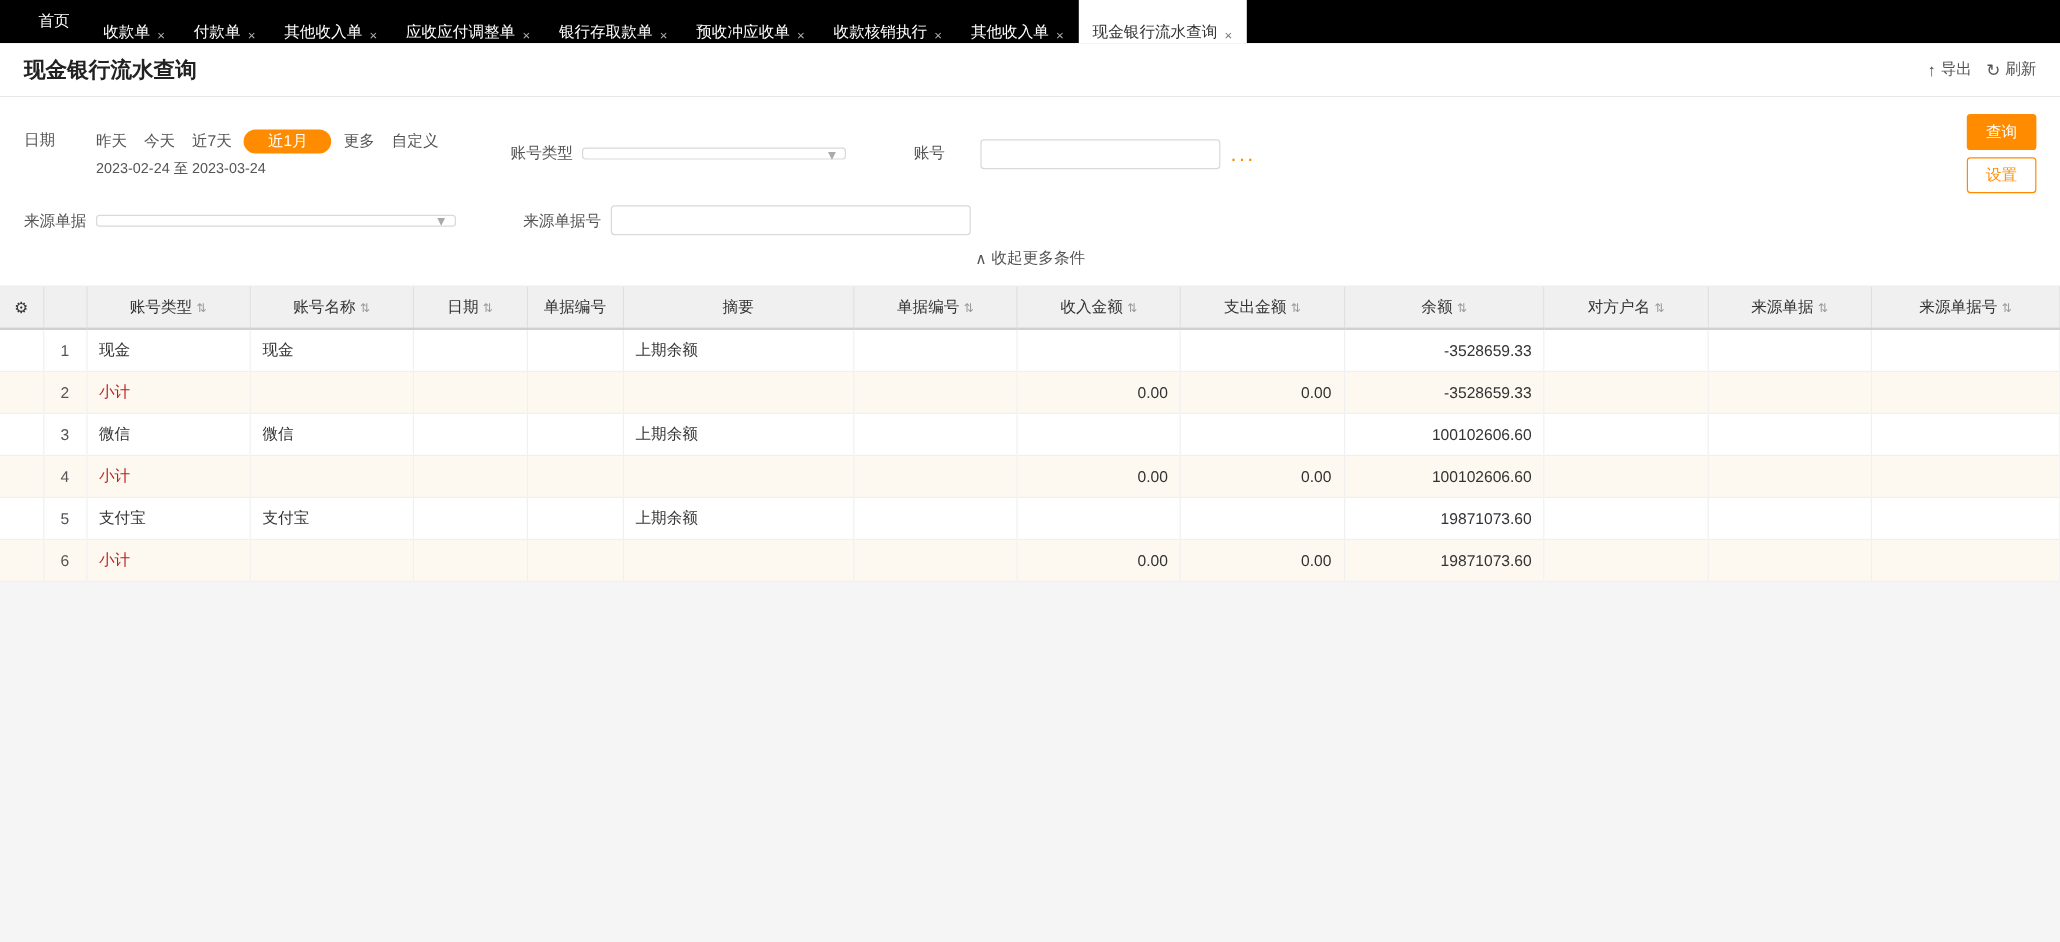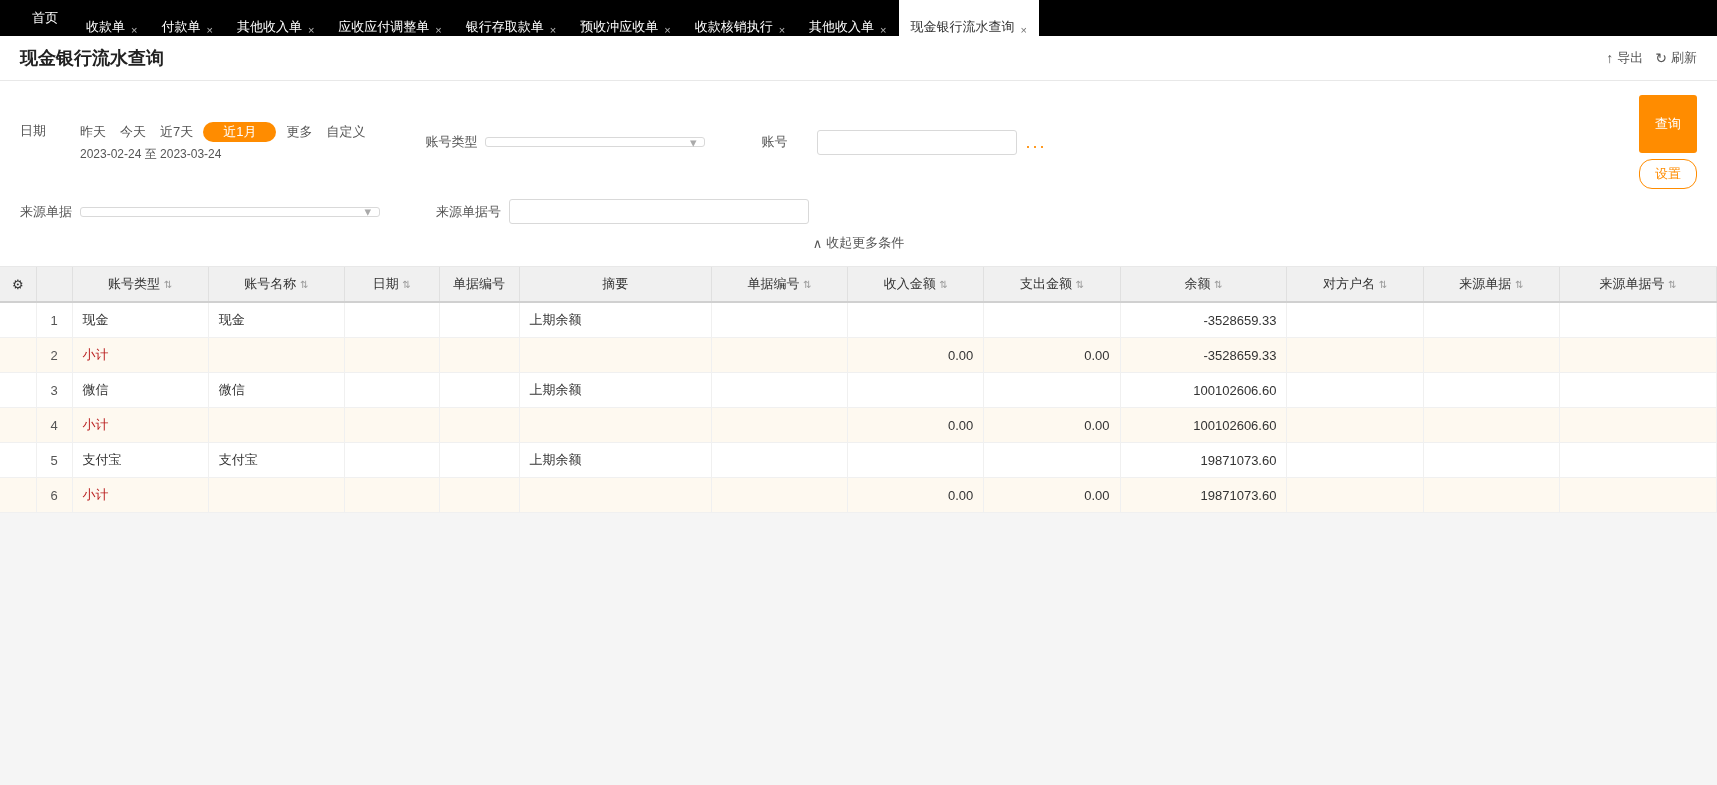--- a/index.html
+++ b/index.html
@@ -146,29 +146,29 @@
       color: #ff8c00;
       font-size: 18px;
       cursor: pointer;
       letter-spacing: 2px;
     }
     .btn-query {
       background: #ff8c00;
       color: #fff;
       border: none;
       border-radius: 3px;
-      padding: 20px 16px;
+      padding: 6px 16px;
       cursor: pointer;
       font-size: 13px;
     }
     .btn-settings {
       background: #fff;
       color: #ff8c00;
       border: 1px solid #ff8c00;
-      border-radius: 13px;
+      border-radius: 3px;
       padding: 5px 14px;
       cursor: pointer;
       font-size: 13px;
     }
     .collapse-bar {
       display: flex;
       justify-content: center;
       align-items: center;
       margin-top: 6px;
       cursor: pointer;

